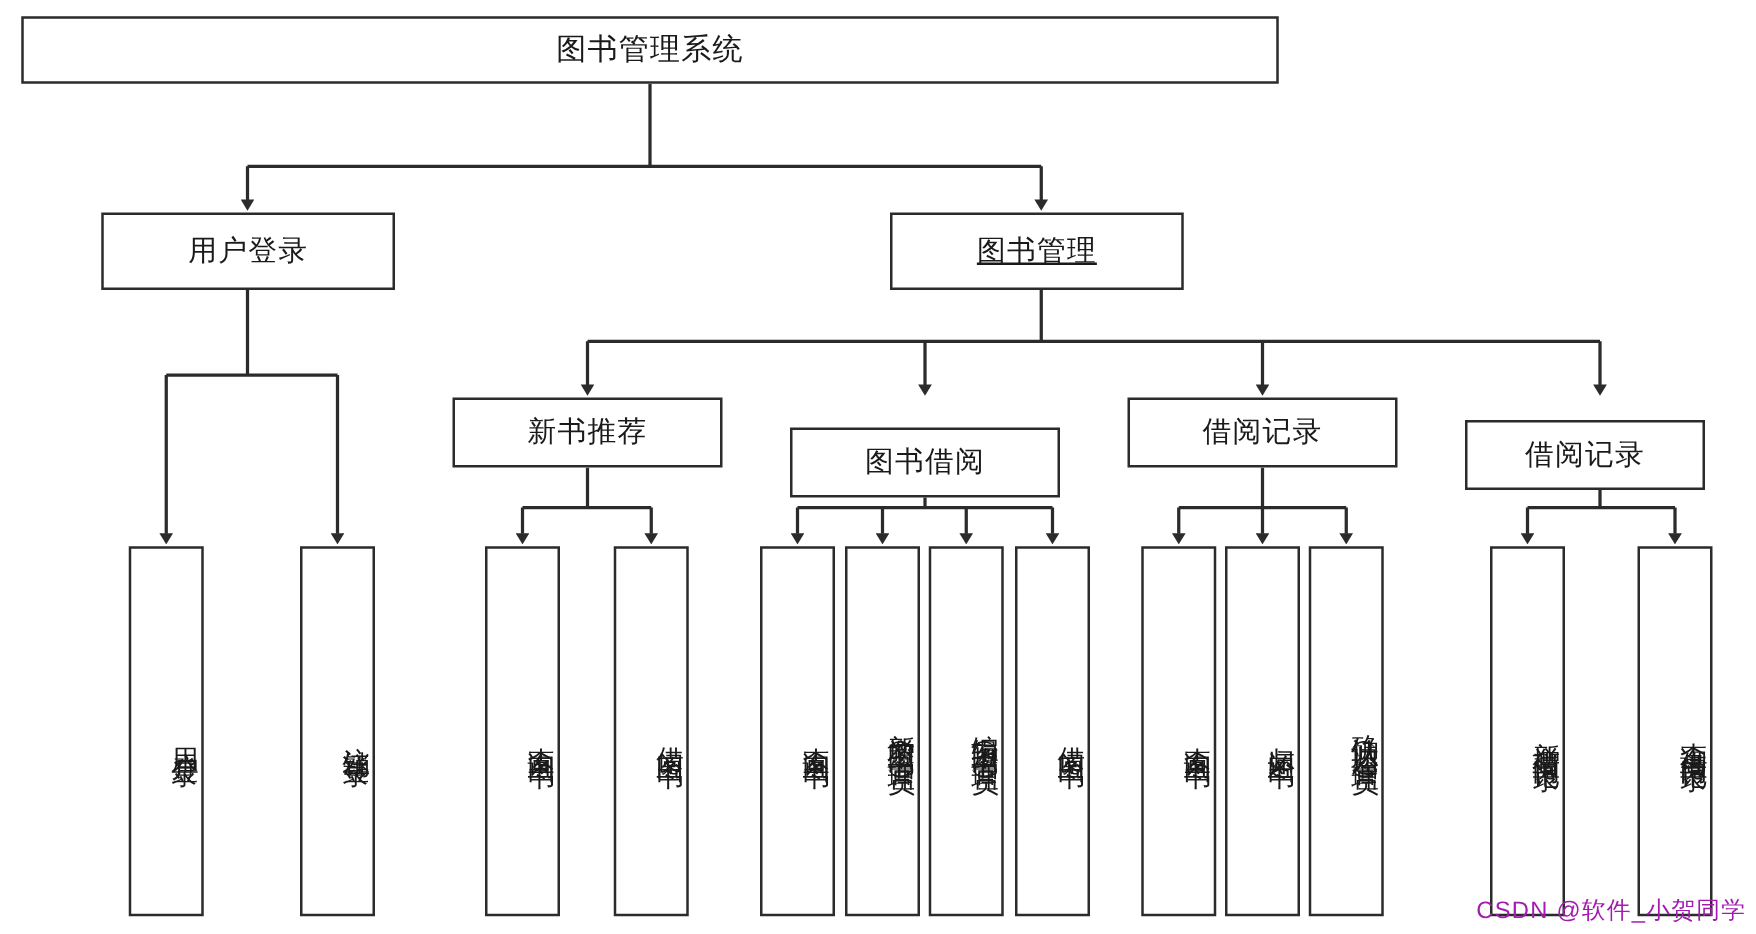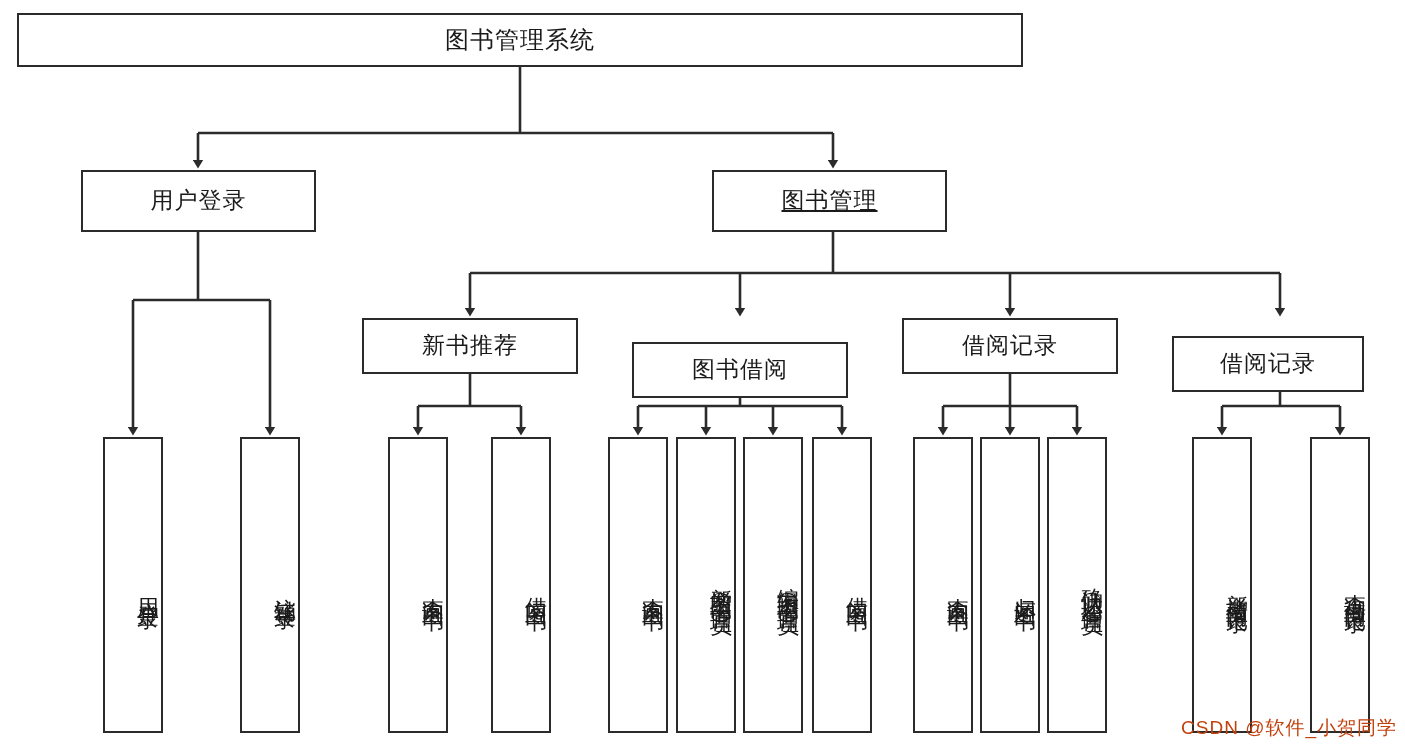--- a/index.html
+++ b/index.html
@@ -58,21 +58,21 @@
     white-space: nowrap;
   }
   .node.root {
     font-size: 24px;
   }
   .watermark {
     position: absolute;
     right: 8px;
     bottom: 6px;
     font-size: 19px;
-    color: #c2410c;
+    color: #a21caf;
     letter-spacing: 1px;
     z-index: 5;
     white-space: nowrap;
   }
 </style>
 </head>
 <body>
 
 <div id="canvas">
 

